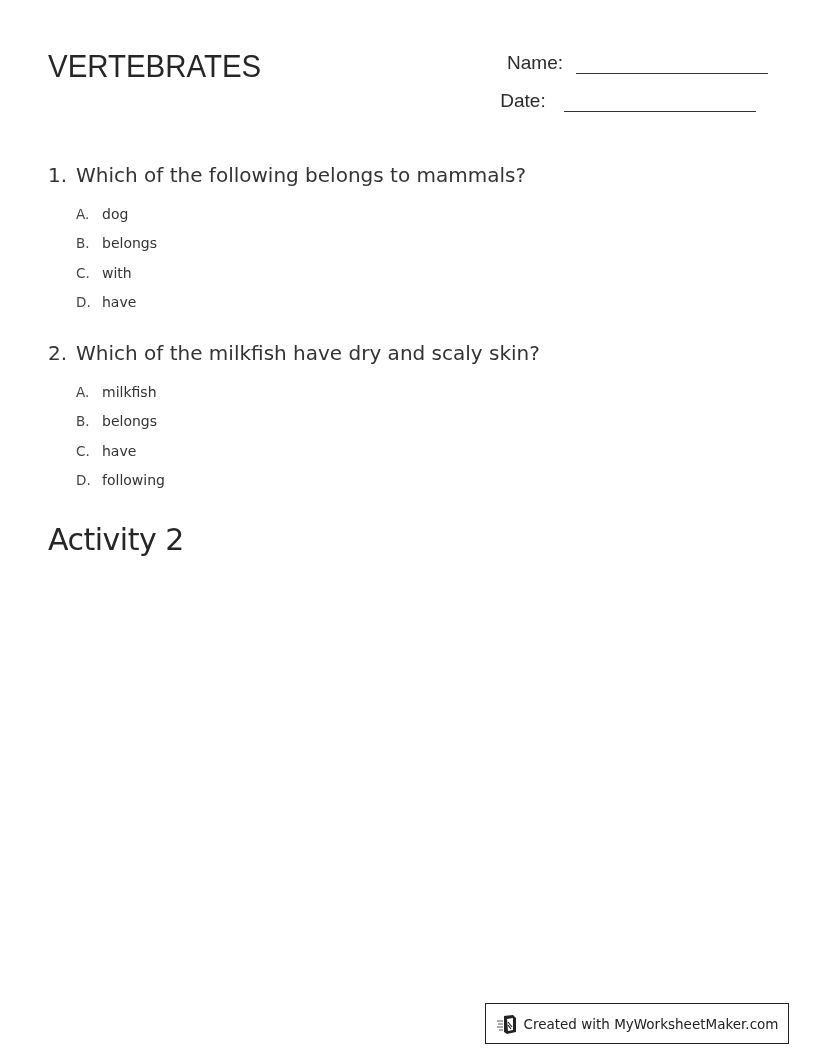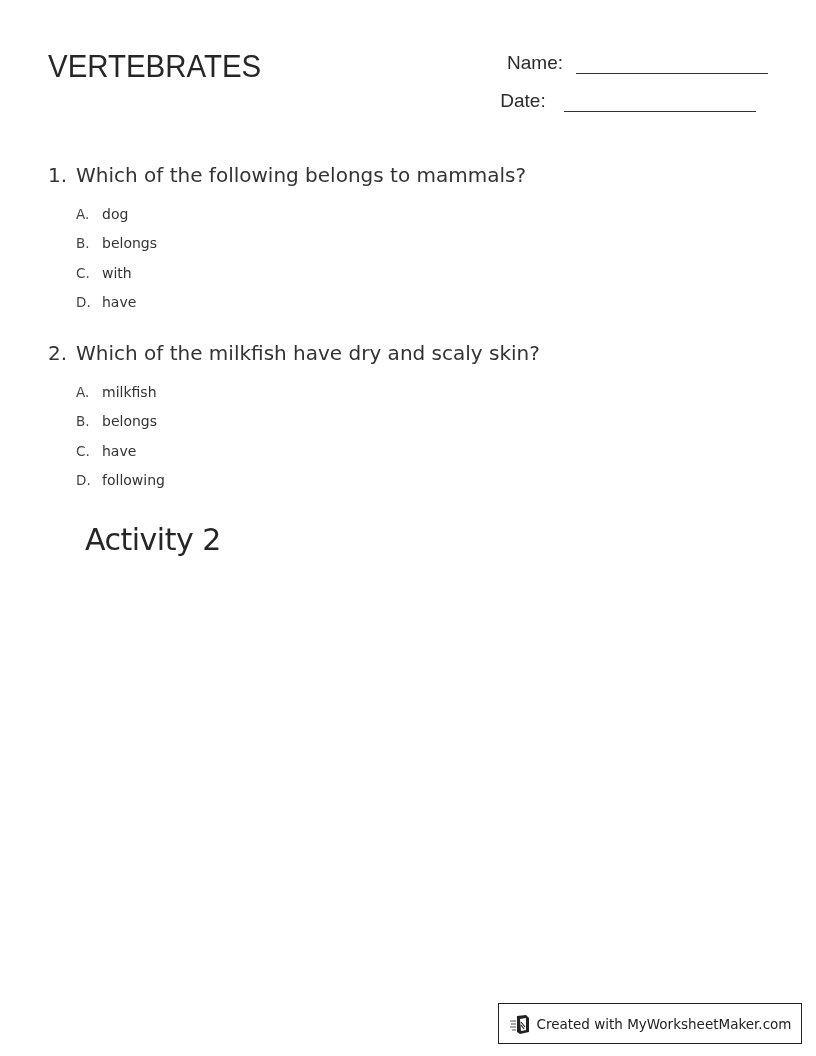--- a/index.html
+++ b/index.html
@@ -32,24 +32,23 @@
     }
     .question .qnum { display: inline-block; width: 28px; }
     .options { position: absolute; left: 76px; font-size: 14px; color: #333; }
     .option { height: 29.5px; display: flex; align-items: center; }
     .option .letter { display: inline-block; width: 26px; color: #444; font-size: 13.5px; }
 
     .activity {
       position: absolute; left: 48px; top: 522px;
       font-family: "DejaVu Sans", sans-serif; font-size: 30px; color: #262626;
       letter-spacing: -0.5px;
-      margin-left: 37px;
     }
     .footer {
-      position: absolute; left: 498px; top: 1003px; width: 304px; height: 41px;
+      position: absolute; left: 485px; top: 1003px; width: 304px; height: 41px;
       border: 1.5px solid #222; box-sizing: border-box;
       display: flex; align-items: center; justify-content: center;
       font-size: 13.5px; color: #222;
     }
     .footer .logo { width: 22px; height: 22px; margin-right: 6px; }
   </style>
 </head>
 <body>
 
 <div class="title">VERTEBRATES</div>

